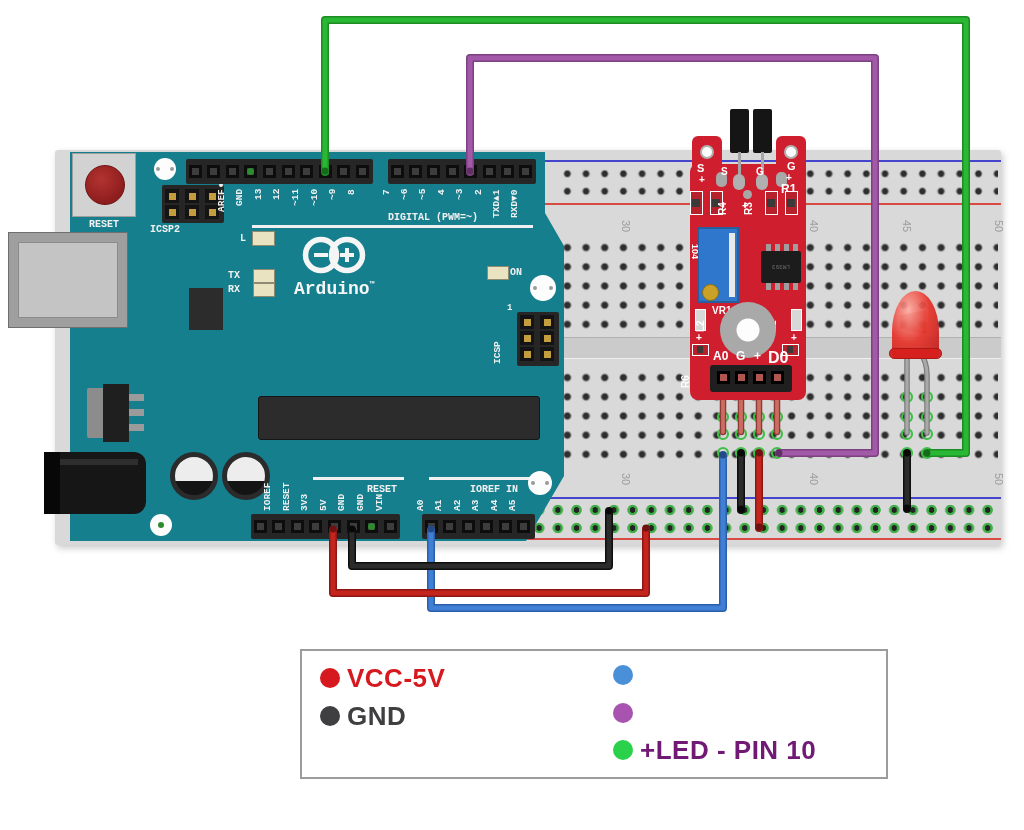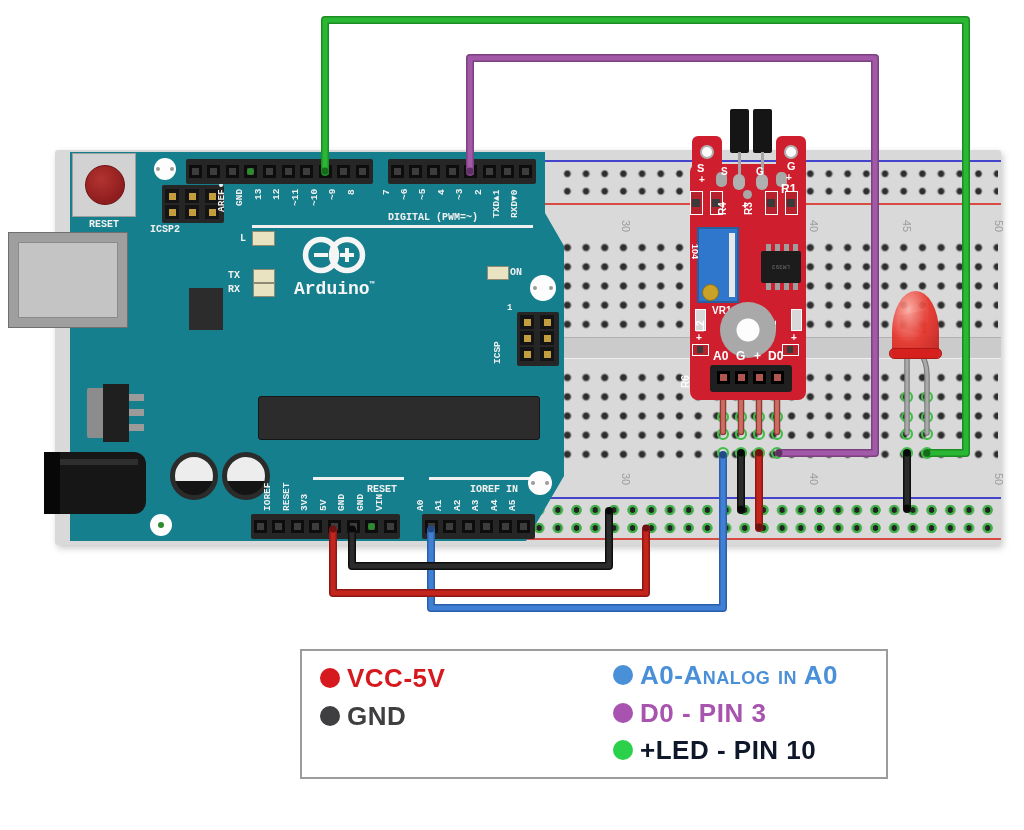--- a/index.html
+++ b/index.html
@@ -304,21 +304,21 @@
 
     <div class="abs" style="left:720px;top:302px;width:56px;height:56px;border-radius:50%;background:radial-gradient(circle,#fdfdfd 0 11px,#a9a9a9 12px 28px);"></div>
 
     <div class="resh" style="left:692px;top:344px;"></div>
     <div class="resh" style="left:782px;top:344px;"></div>
     <span class="svlab" style="left:691px;top:377px;">R6</span>
     <span class="svlab" style="left:782px;top:377px;">R5</span>
     <span class="slab" style="left:713px;top:349px;font-size:12px;">A0</span>
     <span class="slab" style="left:736px;top:349px;font-size:12px;">G</span>
     <span class="slab" style="left:754px;top:349px;font-size:12px;">+</span>
-    <span class="slab" style="left:768px;top:349px;font-size:12px;">D0</span>
+    <span class="slab" style="left:768px;top:349px;font-size:16px;">D0</span>
 
     <div class="abs" style="left:710px;top:365px;width:82px;height:27px;background:#1f1f1f;border-radius:3px;"></div>
     <div class="abs" style="left:717px;top:371px;width:13px;height:13px;background:#000;">
         <span class="abs" style="left:3px;top:3px;width:7px;height:7px;background:#b05550;"></span>
       </div>
     <div class="abs" style="left:735px;top:371px;width:13px;height:13px;background:#000;">
         <span class="abs" style="left:3px;top:3px;width:7px;height:7px;background:#b05550;"></span>
       </div>
     <div class="abs" style="left:753px;top:371px;width:13px;height:13px;background:#000;">
         <span class="abs" style="left:3px;top:3px;width:7px;height:7px;background:#b05550;"></span>
@@ -378,25 +378,23 @@
         <circle cx="907" cy="508" r="3.4" fill="#090909"></circle>
     </g>
   </svg>
 
   <div id="legend">
     <span class="ldot" style="left: 18px; top: 17px; background: rgb(214, 25, 31);"></span>
     <span class="ltext" style="left: 45px; top: 12px; color: rgb(214, 25, 31);">VCC-5V</span>
     <span class="ldot" style="left: 18px; top: 55px; background: rgb(63, 63, 65);"></span>
     <span class="ltext" style="left: 45px; top: 50px; color: rgb(63, 63, 65);">GND</span>
     <span class="ldot" style="left: 311px; top: 14px; background: rgb(74, 144, 217);"></span>
-    <span class="ltext sc" style="left: 338px; top: 9px; color: rgb(74, 144, 217);">A0-Analog in A0</span>
     <span class="ldot" style="left: 311px; top: 52px; background: rgb(168, 83, 176);"></span>
-    <span class="ltext" style="left: 338px; top: 47px; color: rgb(168, 83, 176);">D0 - PIN 3</span>
     <span class="ldot" style="left: 311px; top: 89px; background: rgb(43, 209, 74);"></span>
-    <span class="ltext" style="left: 338px; top: 84px; color: #0f172a;">+LED - PIN 10</span>
+    <span class="ltext" style="left: 338px; top: 84px; color: #701a75;">+LED - PIN 10</span>
   </div>
 
 <span class="vlab" style="left: 226.5px; top: 201px;">AREF</span>
     <span class="vlab" style="left: 245.1px; top: 195px;">GND</span>
     <span class="vlab" style="left: 263.7px; top: 189px;">13</span>
     <span class="vlab" style="left: 282.3px; top: 189px;">12</span>
     <span class="vlab" style="left: 300.9px; top: 195px;">~11</span>
     <span class="vlab" style="left: 319.5px; top: 195px;">~10</span>
     <span class="vlab" style="left: 338.1px; top: 189px;">~9</span>
     <span class="vlab" style="left: 356.7px; top: 184px;">8</span>

